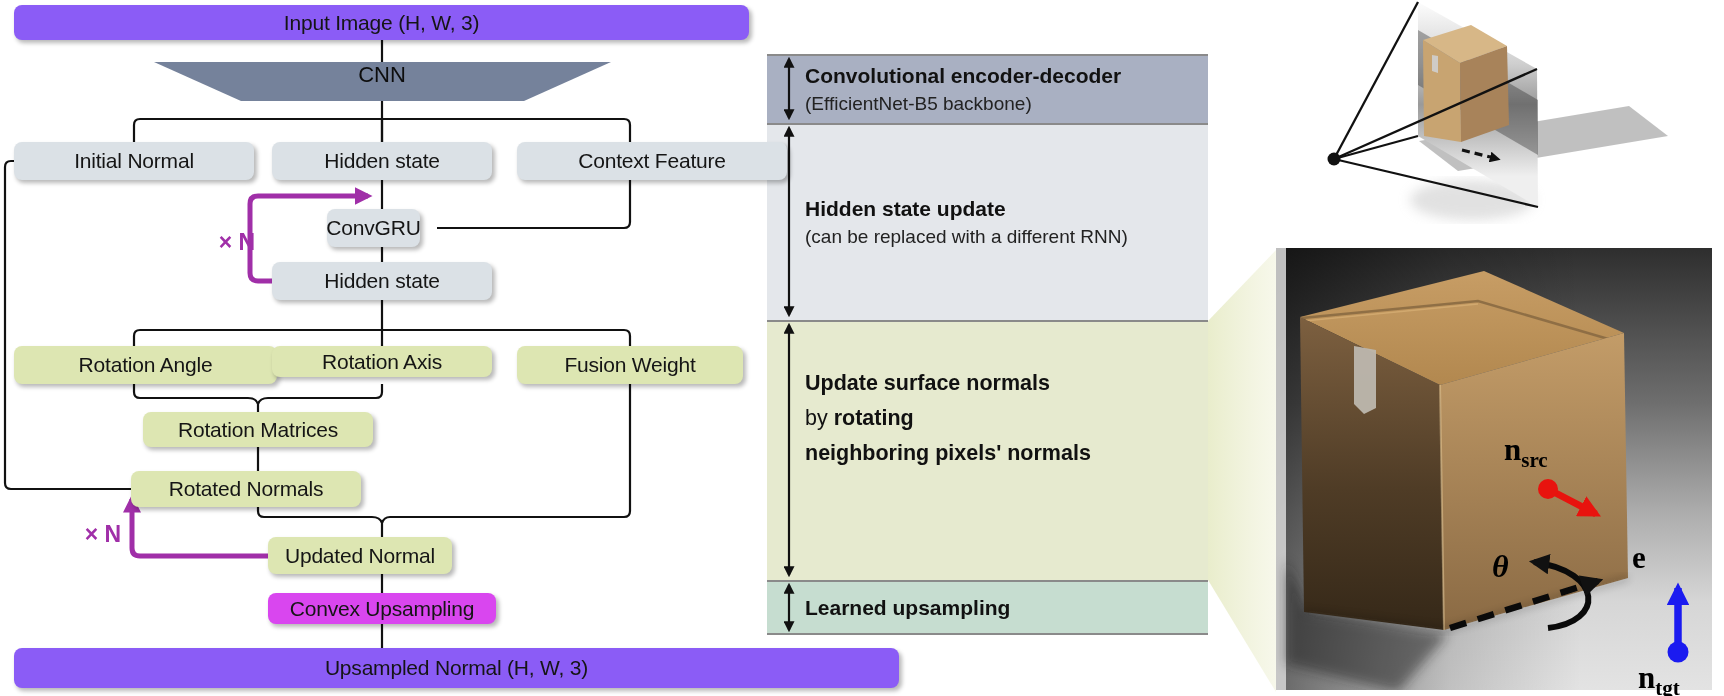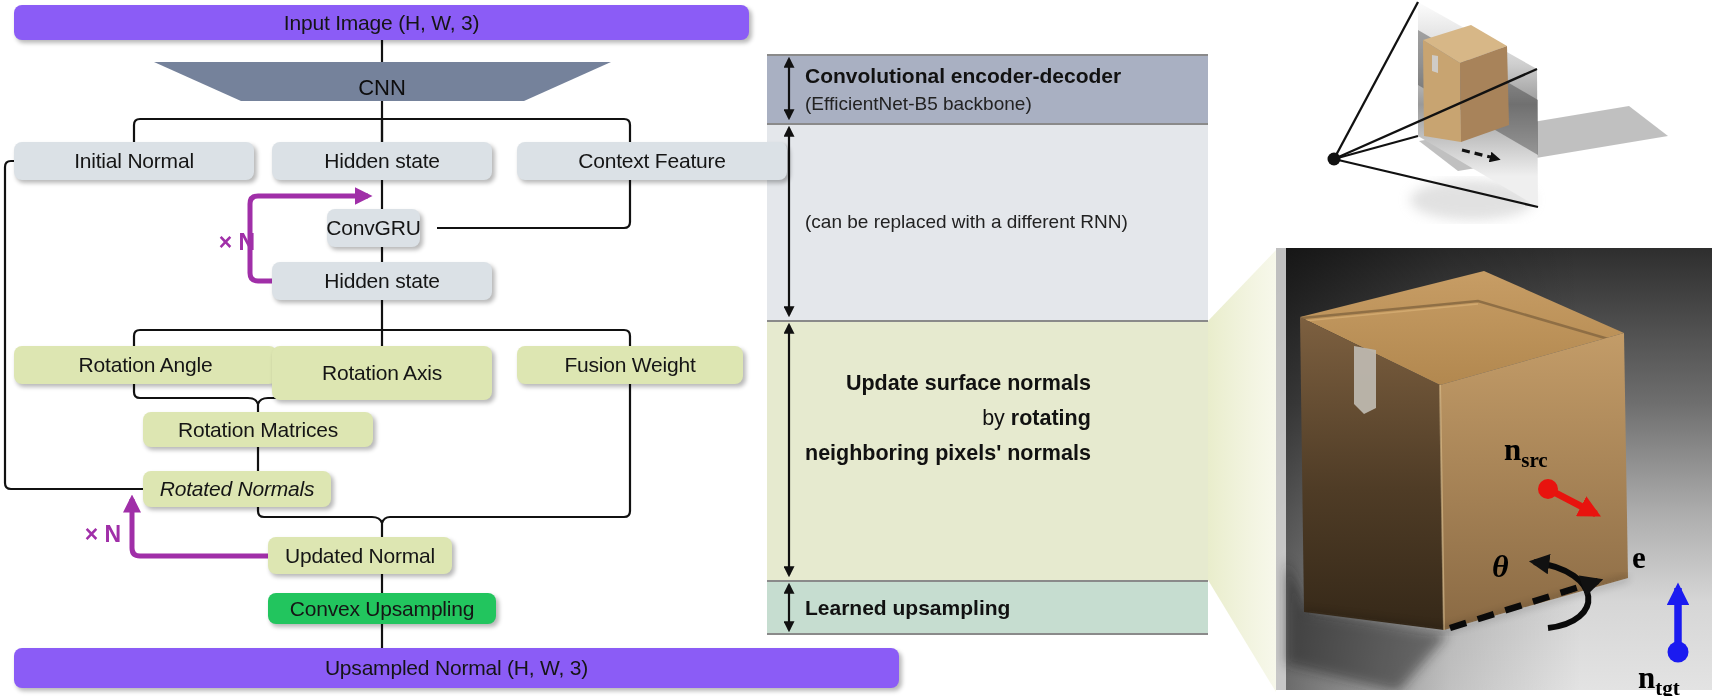--- a/index.html
+++ b/index.html
@@ -5,22 +5,22 @@
   html,body{margin:0;padding:0;background:#ffffff;}
   #canvas{position:relative;width:1724px;height:696px;background:#ffffff;overflow:hidden;
           font-family:"Liberation Sans",sans-serif;}
   svg#underlay{position:absolute;left:0;top:0;z-index:2;}
   .fbox{position:absolute;z-index:3;display:flex;align-items:center;justify-content:center;
         border-radius:8px;font-size:21px;letter-spacing:-0.2px;color:#151515;
         box-shadow:2.5px 3px 4px rgba(0,0,0,0.28);white-space:nowrap;}
   .fbox.gray {background:#8b5cf6;}
   .fbox.blue {background:#dbe1e6;}
   .fbox.green{background:#dde6b2;}
-  .fbox.teal {background:#22c55e;}
-  .cnn-label{position:absolute;z-index:3;display:flex;align-items:flex-end;justify-content:center;
+  .fbox.teal {background:#d946ef;}
+  .cnn-label{position:absolute;z-index:3;display:flex;align-items:flex-start;justify-content:center;
              font-size:22px;color:#0d0d0d;}
   .xn{position:absolute;z-index:3;color:#a02fa8;font-weight:bold;font-size:23px;text-align:center;}
   .panel{position:absolute;left:767px;width:441px;z-index:1;box-sizing:border-box;
          border-top:2px solid #8a8a8a;}
   .panel.last{border-bottom:2px solid #8a8a8a;}
   .ptext{position:absolute;left:805px;z-index:3;display:flex;flex-direction:column;
          justify-content:center;color:#111;}
   .ptitle{font-size:21px;font-weight:bold;line-height:29px;}
   .psub{font-size:19px;line-height:27px;color:#222;}
   .pline{font-size:21.5px;font-weight:bold;line-height:35px;}
@@ -198,53 +198,54 @@
     </div>
   <div class="fbox blue" style="left:327px;top:209px;width:93px;height:38px;">
       <span>ConvGRU</span>
     </div>
   <div class="fbox blue" style="left:272px;top:262px;width:220px;height:38px;">
       <span>Hidden state</span>
     </div>
   <div class="fbox green" style="left:14px;top:346px;width:263px;height:38px;">
       <span>Rotation Angle</span>
     </div>
-  <div class="fbox green" style="left:272px;top:346px;width:220px;height:54px;">
+  <div class="fbox green" style="left:272px;top:346px;width:220px;height:31px;">
       <span>Rotation Axis</span>
     </div>
   <div class="fbox green" style="left:517px;top:346px;width:226px;height:38px;">
       <span>Fusion Weight</span>
     </div>
   <div class="fbox green" style="left:143px;top:412px;width:230px;height:35px;">
       <span>Rotation Matrices</span>
     </div>
-  <div class="fbox green" style="left:143px;top:471px;width:188px;height:36px;font-style:italic;">
+  <div class="fbox green" style="left:131px;top:471px;width:230px;height:36px;">
       <span>Rotated Normals</span>
     </div>
   <div class="fbox green" style="left:268px;top:537px;width:184px;height:37px;">
       <span>Updated Normal</span>
     </div>
   <div class="fbox teal" style="left:268px;top:593px;width:228px;height:31px;">
       <span>Convex Upsampling</span>
     </div>
   <div class="fbox gray" style="left:14px;top:648px;width:885px;height:40px;">
       <span>Upsampled Normal (H, W, 3)</span>
     </div>
 
   <div class="xn" style="left:209px;top:229px;width:56px;">× N</div>
   <div class="xn" style="left:75px;top:521px;width:56px;">× N</div>
 
   <div class="ptext" style="top:54px;height:69px;">
     <div class="ptitle">Convolutional encoder-decoder</div>
     <div class="psub">(EfficientNet-B5 backbone)</div>
   </div>
   <div class="ptext" style="top:123px;height:197px;">
+    <div class="ptitle">Hidden state update</div>
     <div class="psub">(can be replaced with a different RNN)</div>
   </div>
-  <div class="ptext" style="top:320px;height:196px;text-align:right;">
+  <div class="ptext" style="top:320px;height:196px;">
     <div class="pline">Update surface normals</div>
     <div class="pline"><span class="reg">by </span><span>rotating</span></div>
     <div class="pline">neighboring pixels' normals</div>
   </div>
   <div class="ptext" style="top:580px;height:55px;">
     <div class="ptitle">Learned upsampling</div>
   </div>
 
   <div class="mathlab" style="left:1504px;top:432px;width:84px;">
     <span>n</span><sub>src</sub>

